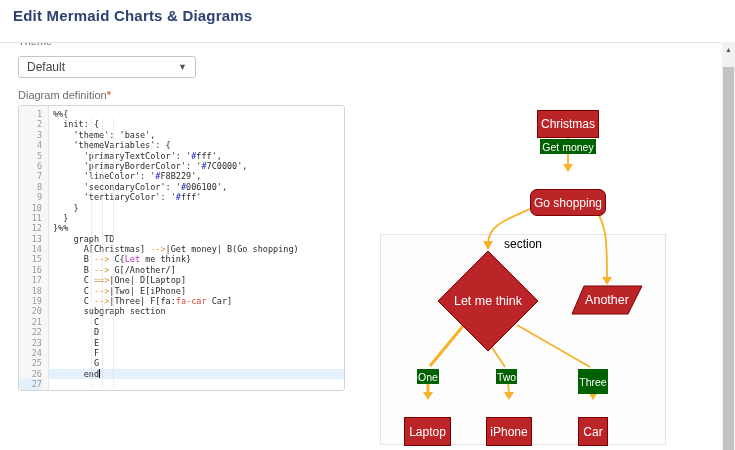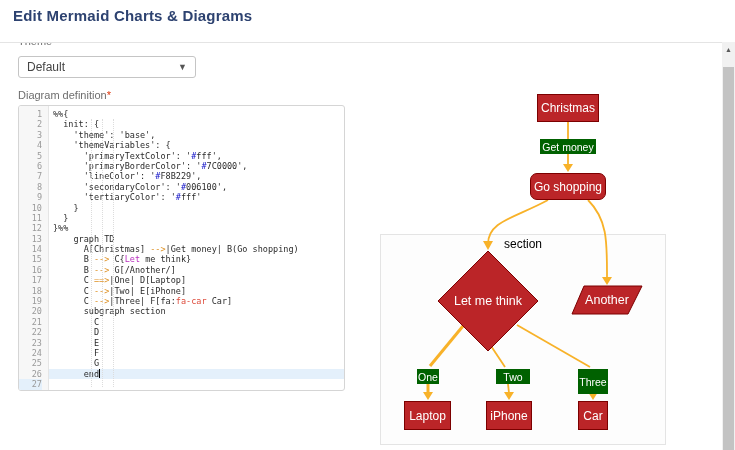--- a/index.html
+++ b/index.html
@@ -41,21 +41,21 @@
   .iguide { position:absolute; top:13px; bottom:3px; width:0;
             border-left:1px dotted #dcdcdc; }
 
   .diagram { position:absolute; left:365px; top:0; width:355px; height:408px; }
   .diagram svg { position:absolute; left:0; top:0; }
   .section-box { position:absolute; left:15px; top:191px; width:286px; height:211px;
                  border:1px solid #e4e4e4; background:#fdfdfd; }
   .section-label { position:absolute; left:108px; top:194px; width:100px; text-align:center;
                    font-size:12px; color:#000000; }
   .dnode { position:absolute; background:#BB2528; border:1px solid #7C0000; color:#fff;
-           font-size:12px; display:flex; align-items:center; justify-content:center; }
+           font-size:12px; display:flex; align-items:center; justify-content:center;margin-top:16px; }
   .rounded { border-radius:7px; }
   .free-text { position:absolute; color:#fff; text-align:center; font-size:12.5px; }
   .elabel { position:absolute; background:#006100; color:#fff; font-size:10.5px;
             display:flex; align-items:center; justify-content:center; padding:0 2px; }
 
   .scrollbar { position:absolute; right:0; top:42px; width:13px; bottom:0; background:#f1f1f1; }
   .sb-btn { height:15px; display:flex; align-items:center; justify-content:center;
             color:#5a5a5a; font-size:7px; }
   .sb-thumb { position:absolute; left:1px; right:1px; top:25px; bottom:0; background:#c3c3c3; }
 </style>
@@ -169,21 +169,21 @@
       </svg>
 
       <div class="dnode" style="left:172px; top:51px; width:62px; height:28px;">Christmas</div>
       <div class="elabel" style="left:175px; top:96px; width:56px; height:15px;">Get money</div>
       <div class="dnode rounded" style="left:165px; top:130px; width:76px; height:27px;">Go shopping</div>
 
       <div class="free-text" style="left:63px; top:251px; width:120px;">Let me think</div>
       <div class="free-text" style="left:202px; top:250px; width:80px;">Another</div>
 
       <div class="elabel" style="left:52px; top:326px; width:22px; height:15px;">One</div>
-      <div class="elabel" style="left:131px; top:326px; width:34px; height:15px;">Two</div>
+      <div class="elabel" style="left:131px; top:326px; width:21px; height:15px;">Two</div>
       <div class="elabel" style="left:213px; top:326px; width:30px; height:25px;">Three</div>
 
       <div class="dnode" style="left:39px; top:358px; width:47px; height:29px;">Laptop</div>
       <div class="dnode" style="left:121px; top:358px; width:46px; height:29px;">iPhone</div>
       <div class="dnode" style="left:213px; top:358px; width:30px; height:29px;">Car</div>
     </div>
   </div>
 
   <div class="scrollbar">
     <div class="sb-btn">▲</div>

